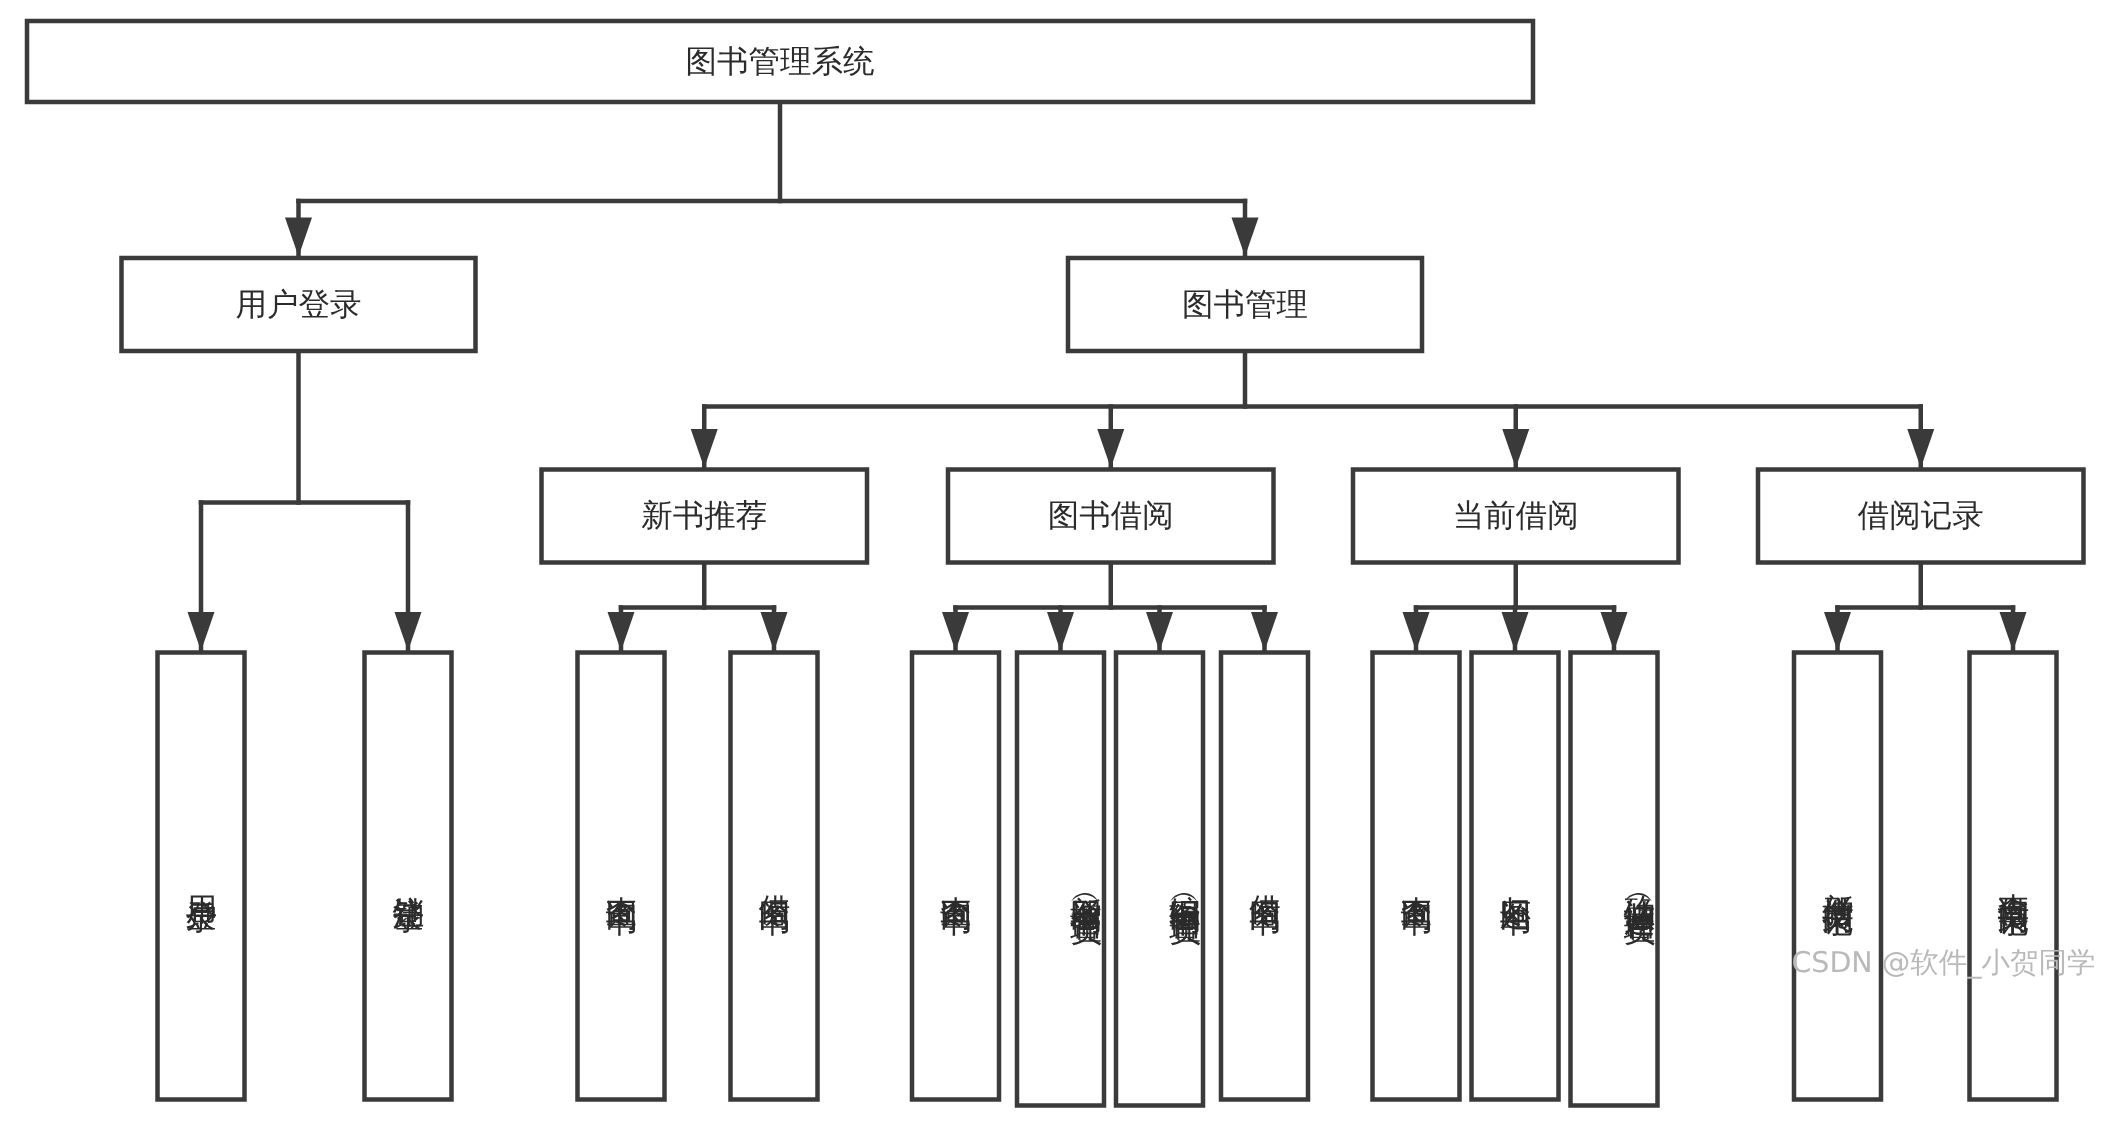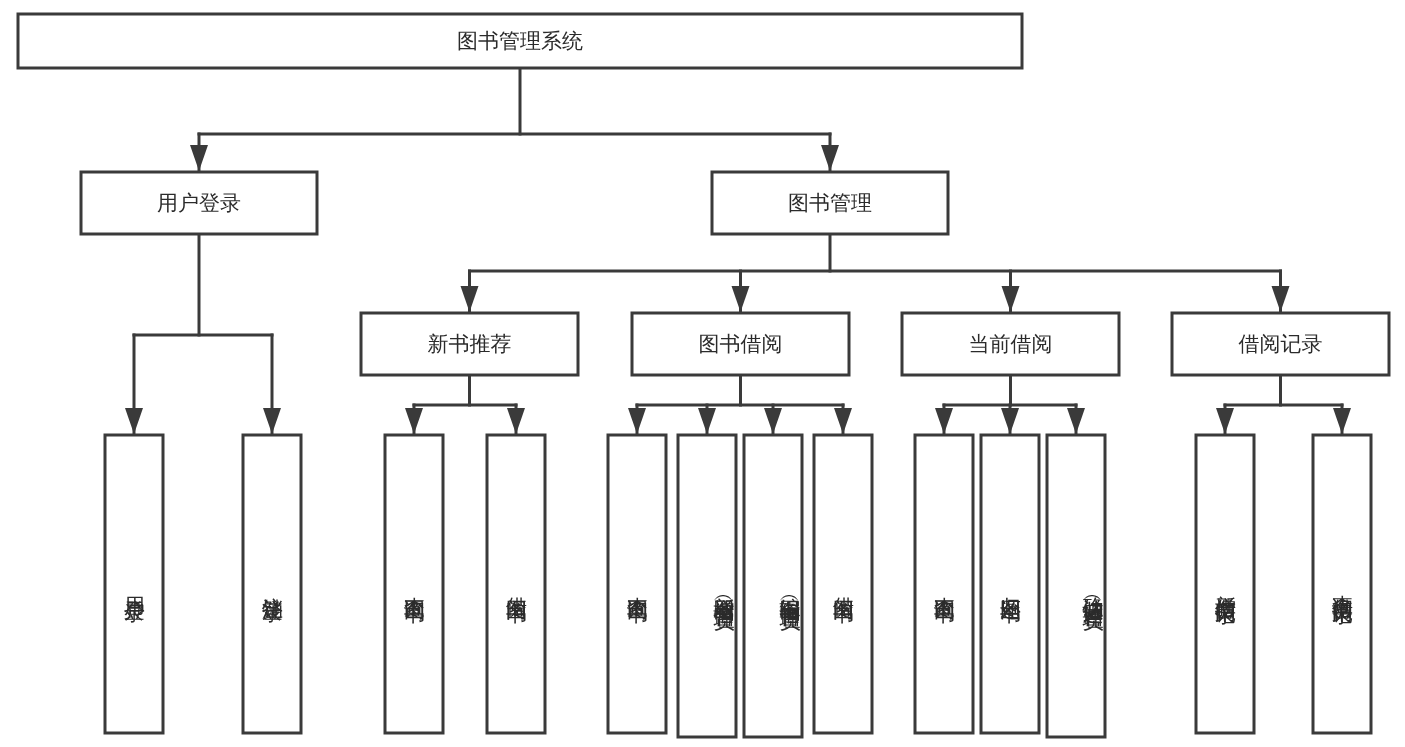--- a/index.html
+++ b/index.html
@@ -173,14 +173,15 @@
       <div class="node-label-v" style="left: 678px; width: 58px; text-align: center; display: flex; justify-content: center; top: 445px; height: 288px; align-items: flex-start;">新增图书（管理员）</div>
       <div class="node-label-v" style="left: 744px; width: 58px; text-align: center; display: flex; justify-content: center; top: 445px; height: 288px; align-items: flex-start;">编辑图书（管理员）</div>
       <div class="node-label-v" style="left: 814px; width: 58px; text-align: center; display: flex; justify-content: center; top: 435px; height: 298px; align-items: center;">借阅图书</div>
       <div class="node-label-v" style="left: 915px; width: 58px; text-align: center; display: flex; justify-content: center; top: 435px; height: 298px; align-items: center;">查询图书</div>
       <div class="node-label-v" style="left: 981px; width: 58px; text-align: center; display: flex; justify-content: center; top: 435px; height: 298px; align-items: center;">归还图书</div>
       <div class="node-label-v" style="left: 1047px; width: 58px; text-align: center; display: flex; justify-content: center; top: 445px; height: 288px; align-items: flex-start;">确认归还（管理员）</div>
       <div class="node-label-v" style="left: 1196px; width: 58px; text-align: center; display: flex; justify-content: center; top: 435px; height: 298px; align-items: center;">新增借阅记录</div>
       <div class="node-label-v" style="left: 1313px; width: 58px; text-align: center; display: flex; justify-content: center; top: 435px; height: 298px; align-items: center;">查询借阅记录</div>
     </div>
 
+  <div class="watermark">CSDN @软件_小贺同学</div>
 
 </div>
 
 </body></html>

